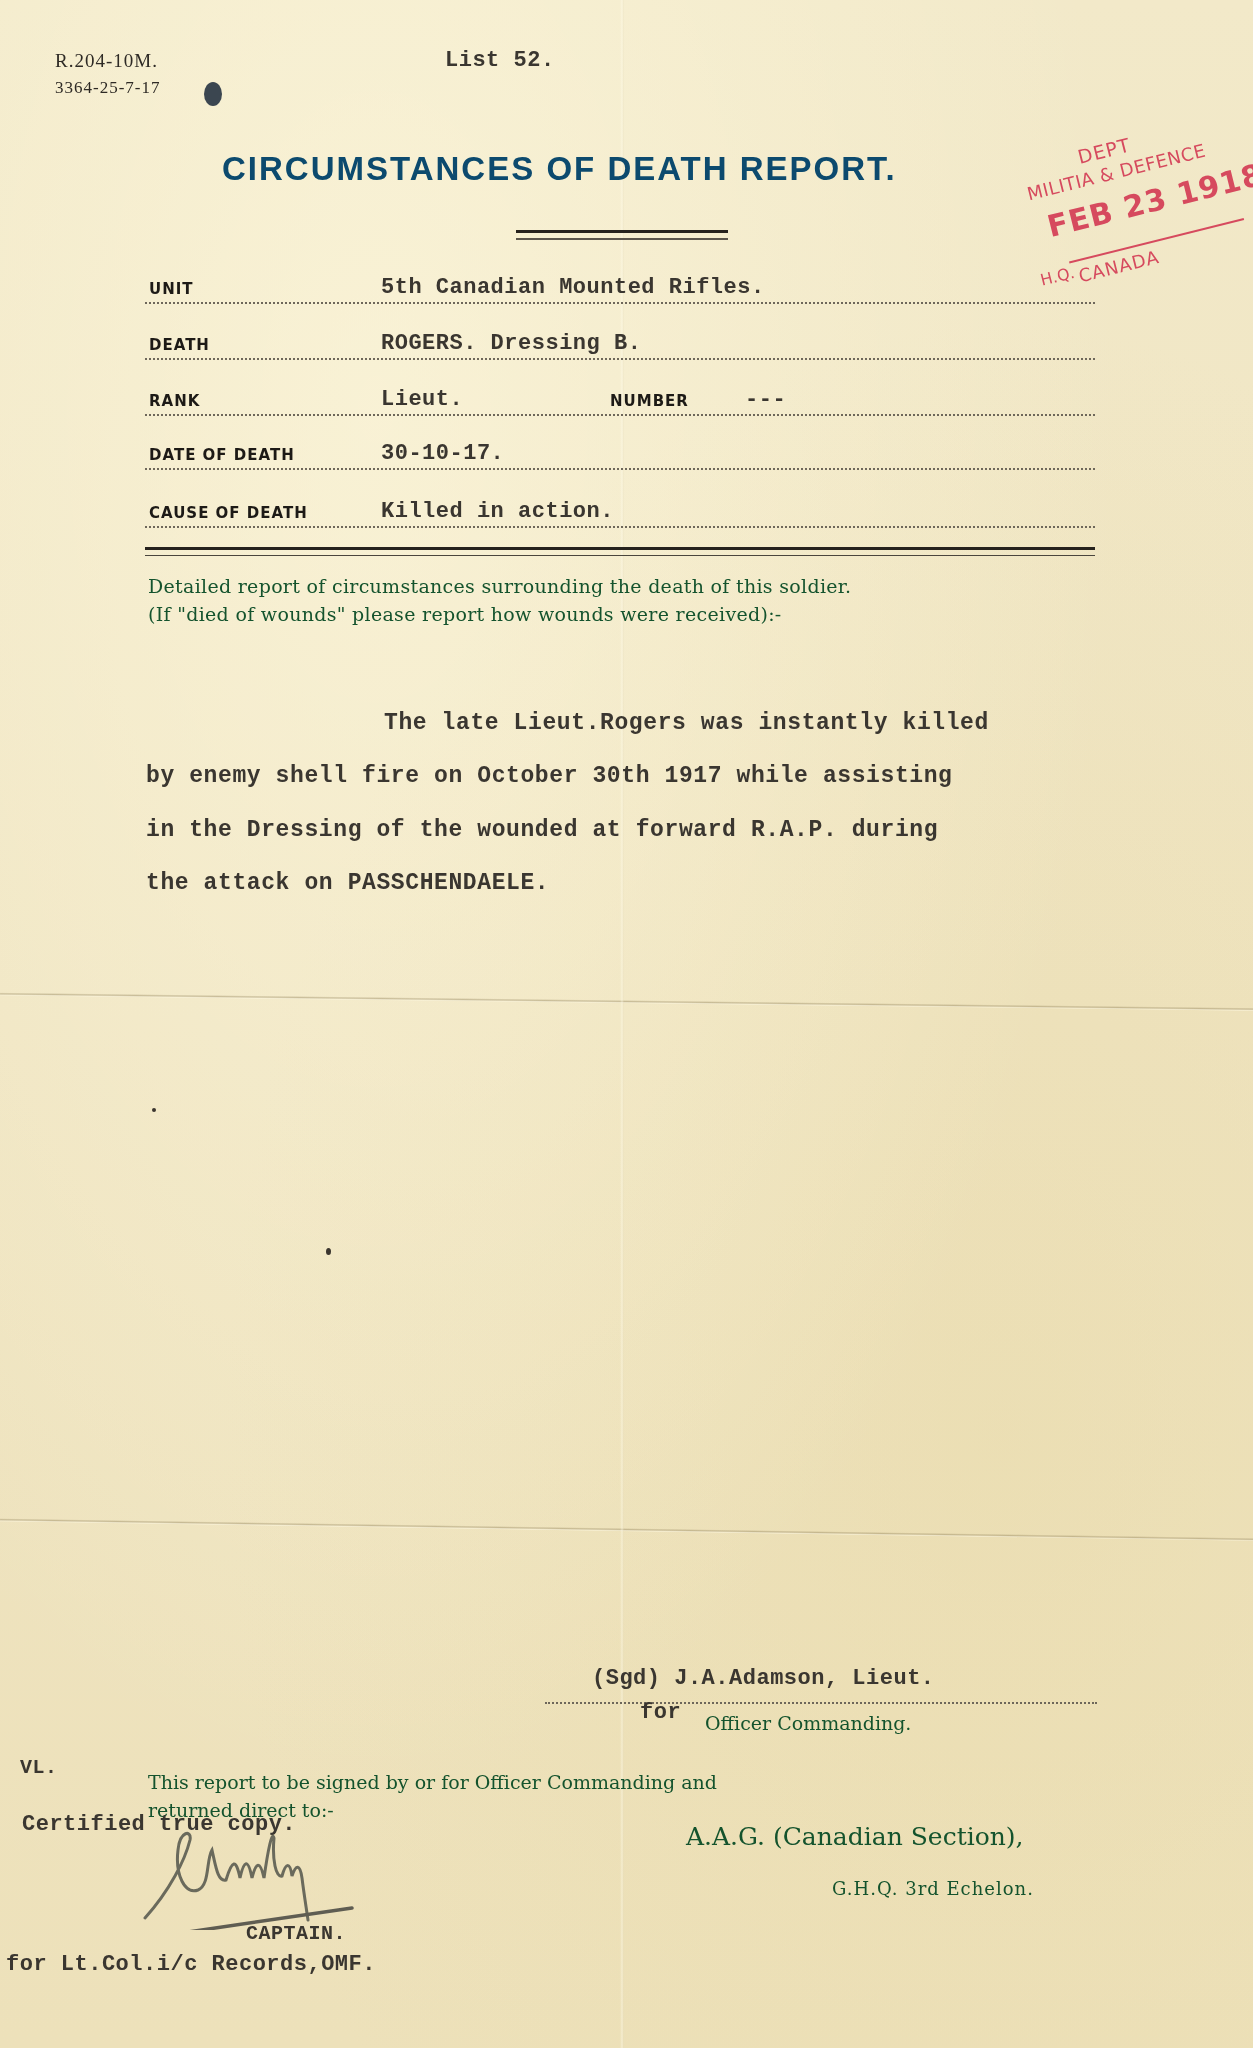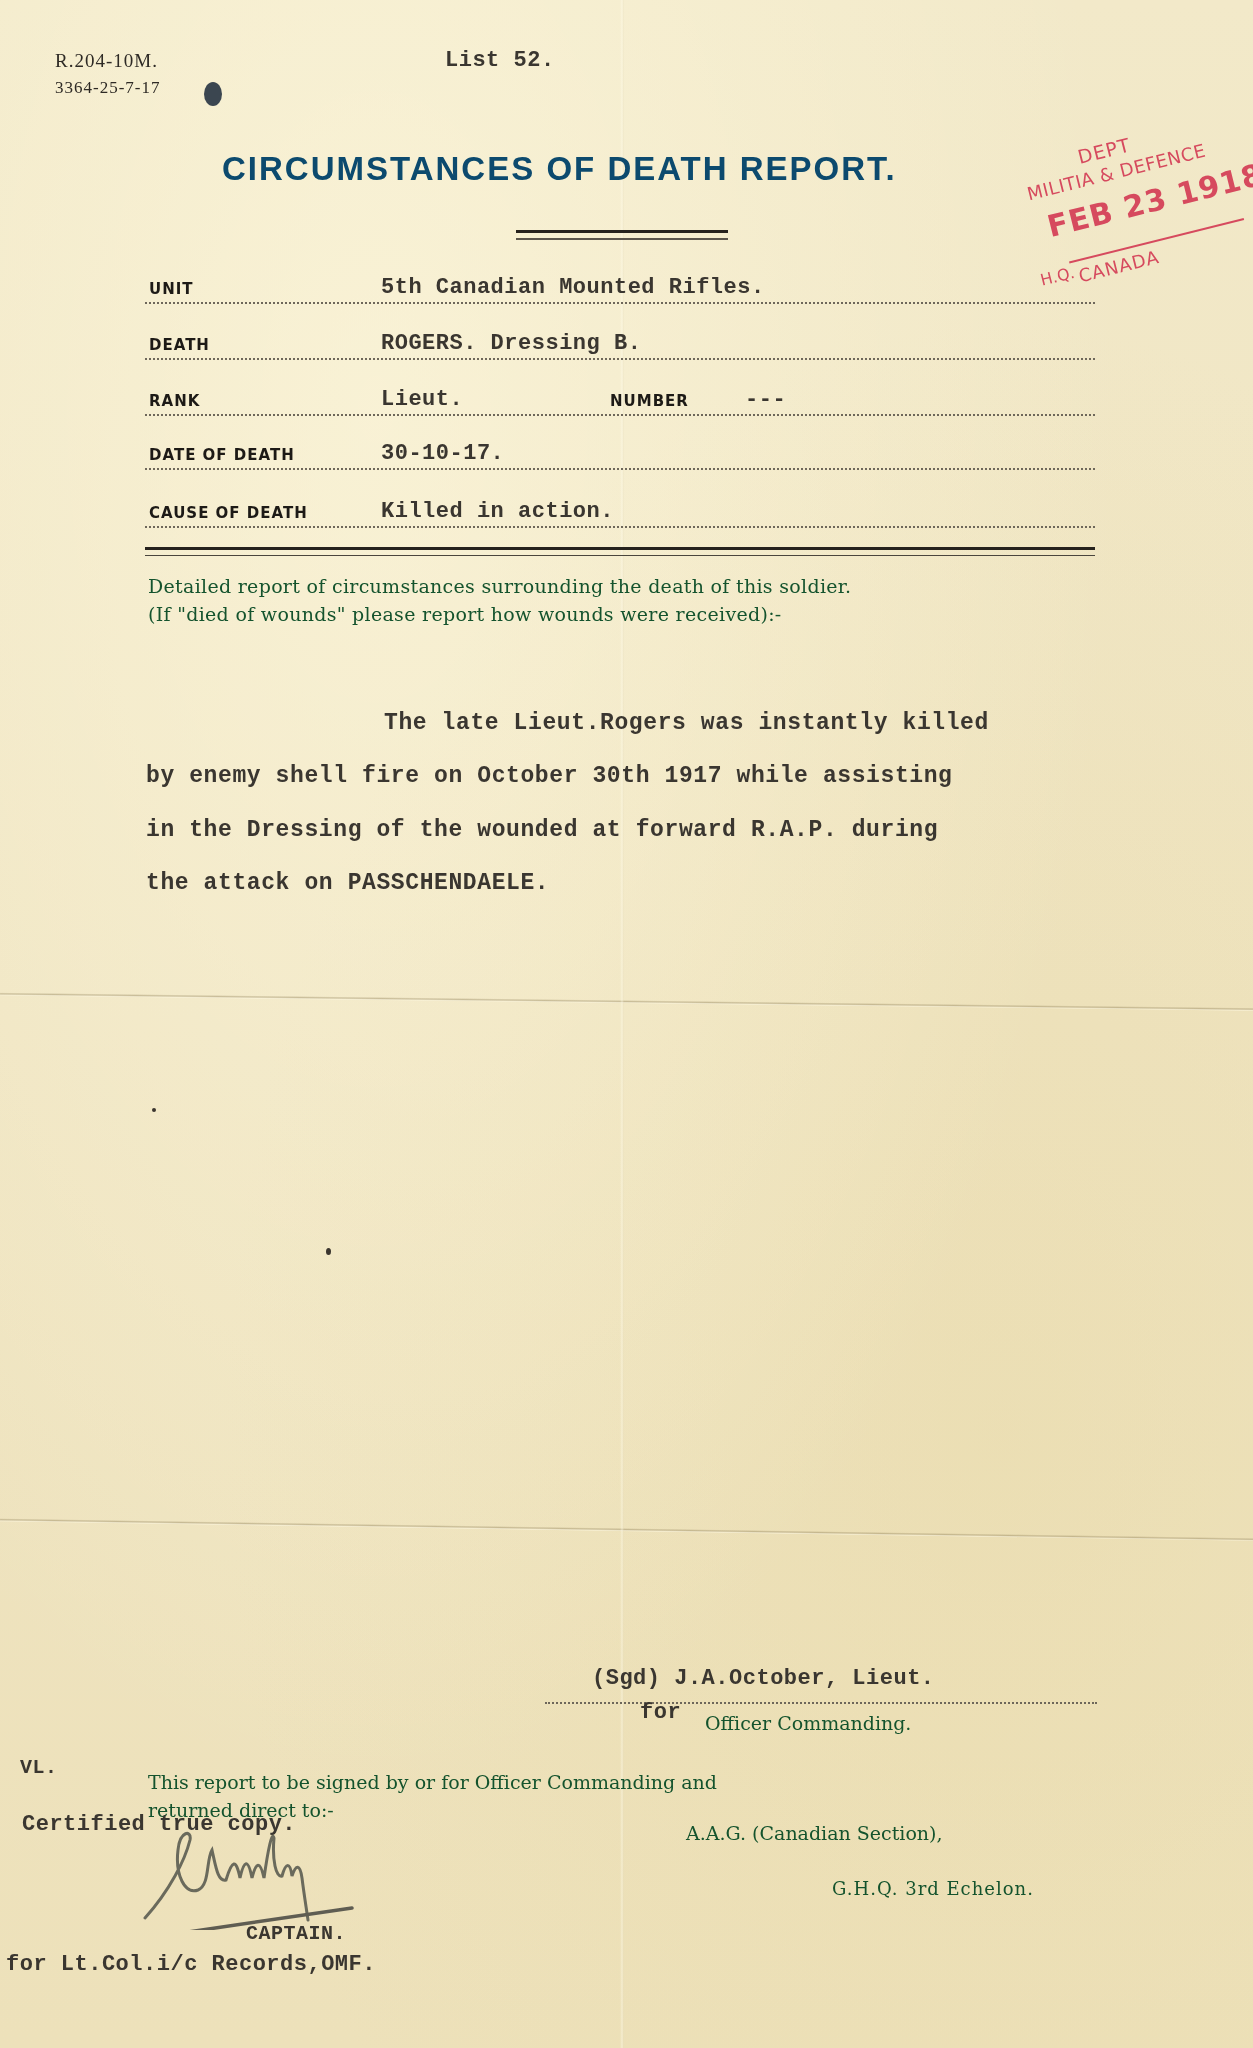--- a/index.html
+++ b/index.html
@@ -51,21 +51,21 @@
 
   
   #sgd { left: 592px; top: 1666px; font-size: 22px; white-space: nowrap; }
   #sig-rule { left: 545px; top: 1702px; width: 552px; border-bottom: 2px dotted #6e675a; }
   #for1 { left: 640px; top: 1700px; font-size: 22px; }
   #oc { left: 705px; top: 1712px; font-size: 19px; }
 
   #vl { left: 20px; top: 1756px; font-size: 20px; text-align: center; }
   #notice { left: 148px; top: 1768px; font-size: 19px; line-height: 28px; white-space: pre; }
   #certified { left: 22px; top: 1812px; font-size: 22px; white-space: nowrap; }
-  #aag { left: 686px; top: 1822px; font-size: 19px; white-space: nowrap; }
+  #aag { left: 686px; top: 1822px; font-size: 25px; white-space: nowrap; }
   #ghq { left: 832px; top: 1878px; font-size: 18px; white-space: nowrap; letter-spacing: 1px; }
 
   #signature { left: 140px; top: 1820px; width: 250px; height: 110px; }
   #captain { left: 246px; top: 1922px; font-size: 20px; }
   #for-lt { left: 6px; top: 1952px; font-size: 22px; white-space: nowrap; }
 
   .speck { position: absolute; width: 4px; height: 4px; border-radius: 50%; background: #3a352e; }
 </style>
 </head>
 <body>
@@ -119,21 +119,21 @@
 (If "died of wounds" please report how wounds were received):-</div>
 
 <div class="body-line type" style="left:384px; top:710px;">The late Lieut.Rogers was instantly killed</div>
 <div class="body-line type" style="left:146px; top:763px;">by enemy shell fire on October 30th 1917 while assisting</div>
 <div class="body-line type" style="left:146px; top:817px;">in the Dressing of the wounded at forward R.A.P. during</div>
 <div class="body-line type" style="left:146px; top:870px;">the attack on PASSCHENDAELE.</div>
 
 <div class="speck" style="left:152px; top:1108px;"></div>
 <div class="speck" style="left:326px; top:1248px; width:5px; height:7px;"></div>
 
-<div id="sgd" class="abs type">(Sgd) J.A.October,  Lieut.</div>
+<div id="sgd" class="abs type">(Sgd) J.A.Adamson,  Lieut.</div>
 <div id="sig-rule" class="abs"></div>
 <div id="for1" class="abs type">for</div>
 <div id="oc" class="abs serif">Officer Commanding.</div>
 
 <div id="vl" class="abs type">VL.</div>
 <div id="notice" class="abs serif">This report to be signed by or for Officer Commanding and
 returned direct to:-</div>
 <div id="certified" class="abs type">Certified true copy.</div>
 <div id="aag" class="abs serif">A.A.G. (Canadian Section),</div>
 <div id="ghq" class="abs serif">G.H.Q.  3rd Echelon.</div>

